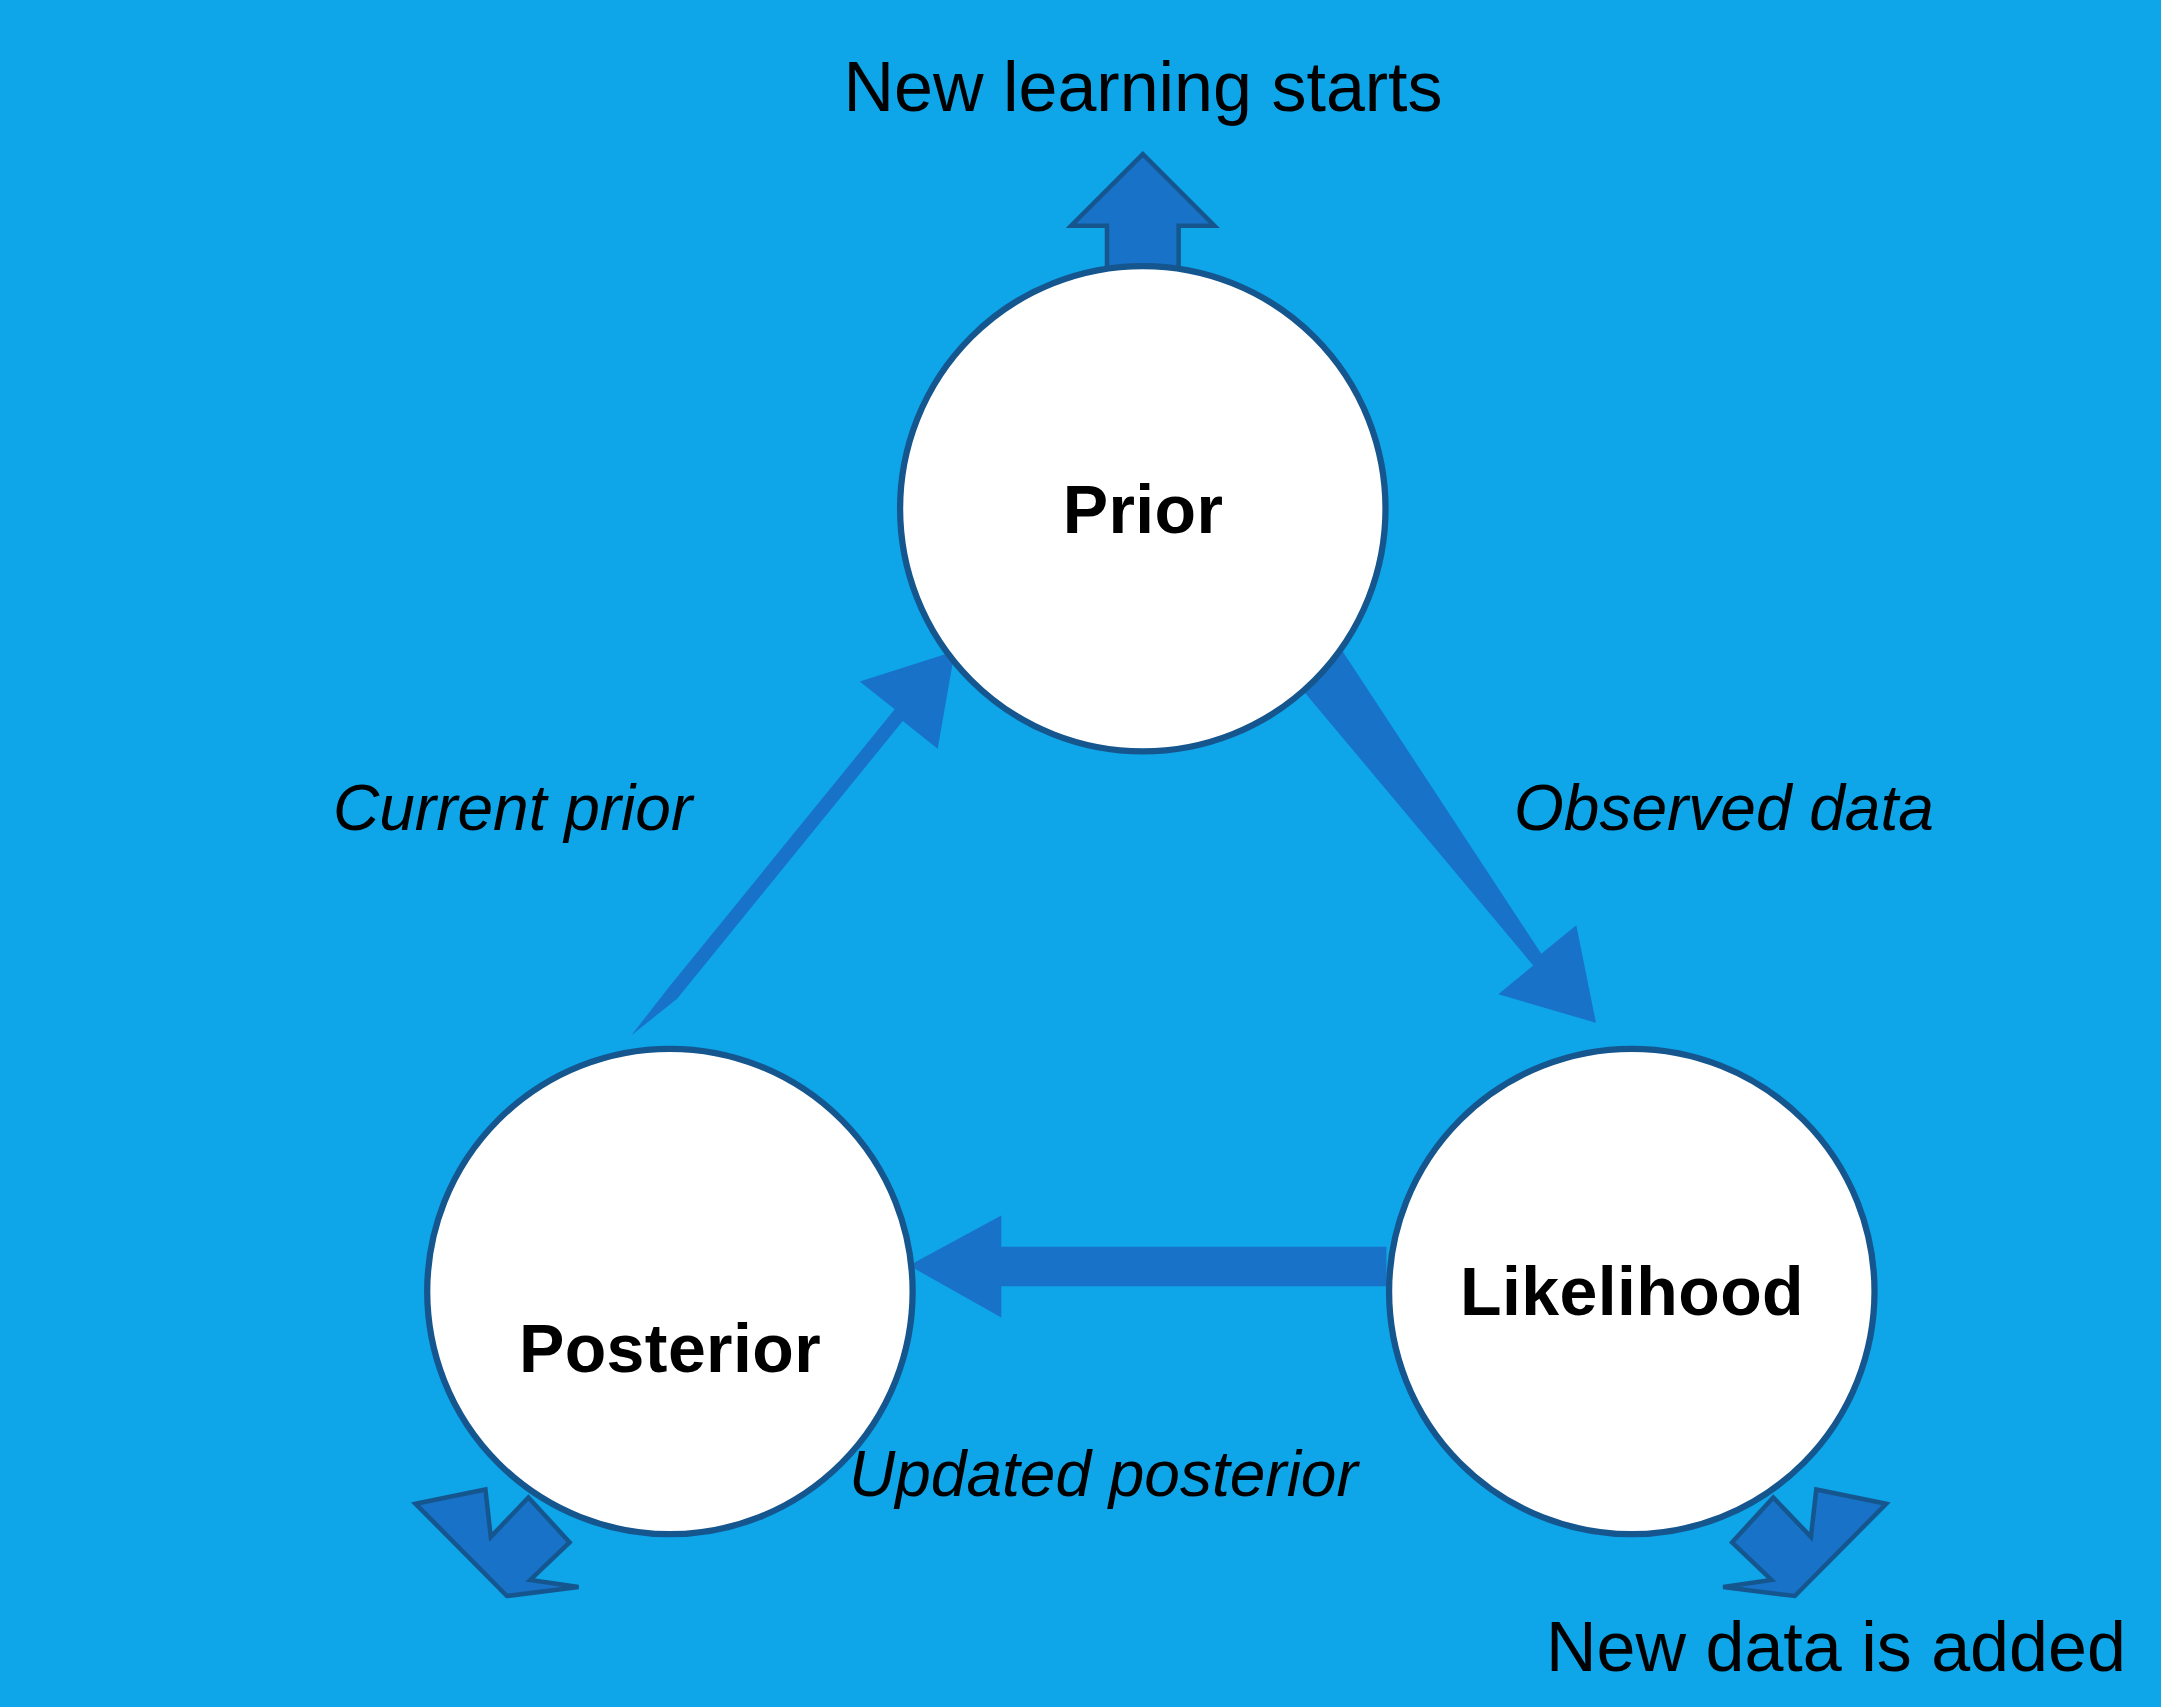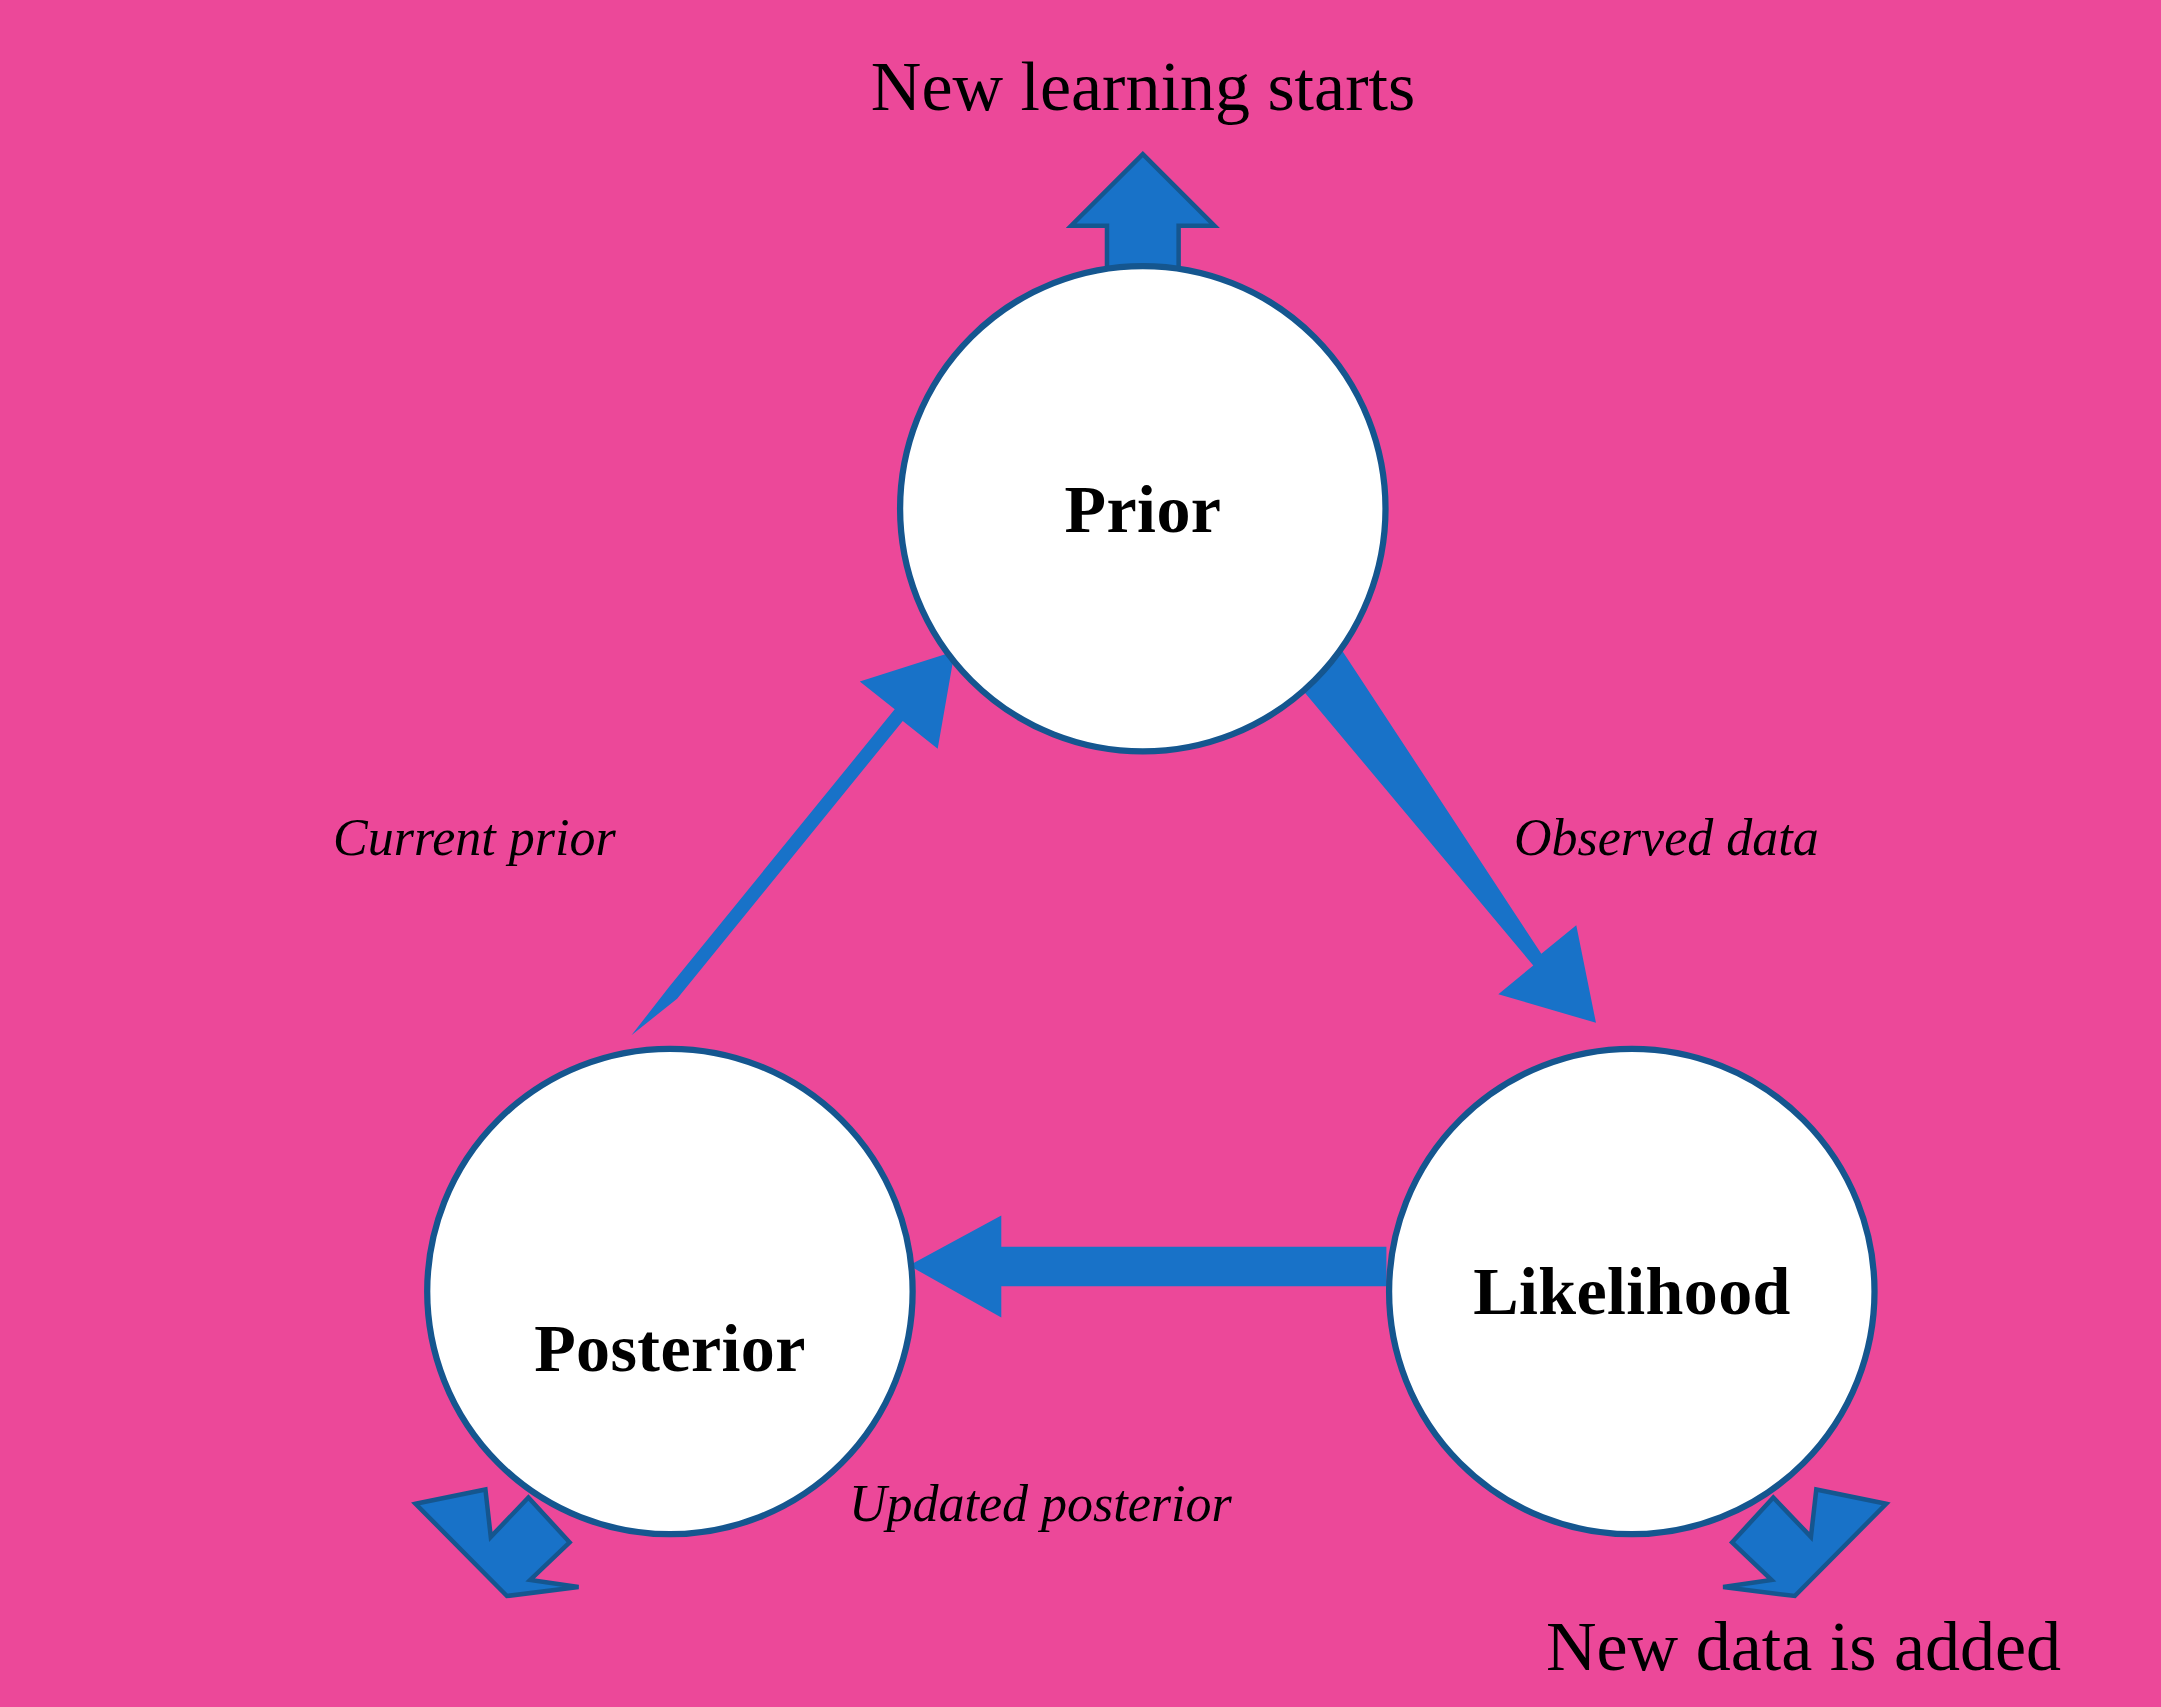--- a/index.html
+++ b/index.html
@@ -4,23 +4,23 @@
 <style>
   html, body {
     margin: 0;
     padding: 0;
     background: #ffffff;
   }
   #page {
     position: relative;
     width: 2162px;
     height: 1708px;
-    background: #ec4899;
+    background: #0ea5e9;
     overflow: hidden;
-    font-family: Liberation Serif, serif;
+    font-family: Liberation Sans, sans-serif;
   }
   #diagram-svg {
     position: absolute;
     left: 0;
     top: 0;
     width: 2162px;
     height: 1708px;
   }
   .txt {
     position: absolute;
@@ -28,22 +28,21 @@
     color: #000000;
     line-height: 1;
   }
   .node-label {
     font-weight: bold;
     font-size: 68px;
     letter-spacing: 0.4px;
   }
   .edge-label {
     font-style: italic;
-    font-size: 52px;
-    margin-top: 36px;
+    font-size: 64px;
   }
   .outer-label {
     font-weight: normal;
     font-size: 70px;
   }
   
   #label-prior      { left: 1143px; top: 509px;  transform: translate(-50%, -50%); }
   #label-posterior  { left: 670px;  top: 1348px; transform: translate(-50%, -50%); }
   #label-likelihood { left: 1632px; top: 1291px; transform: translate(-50%, -50%); }
   

